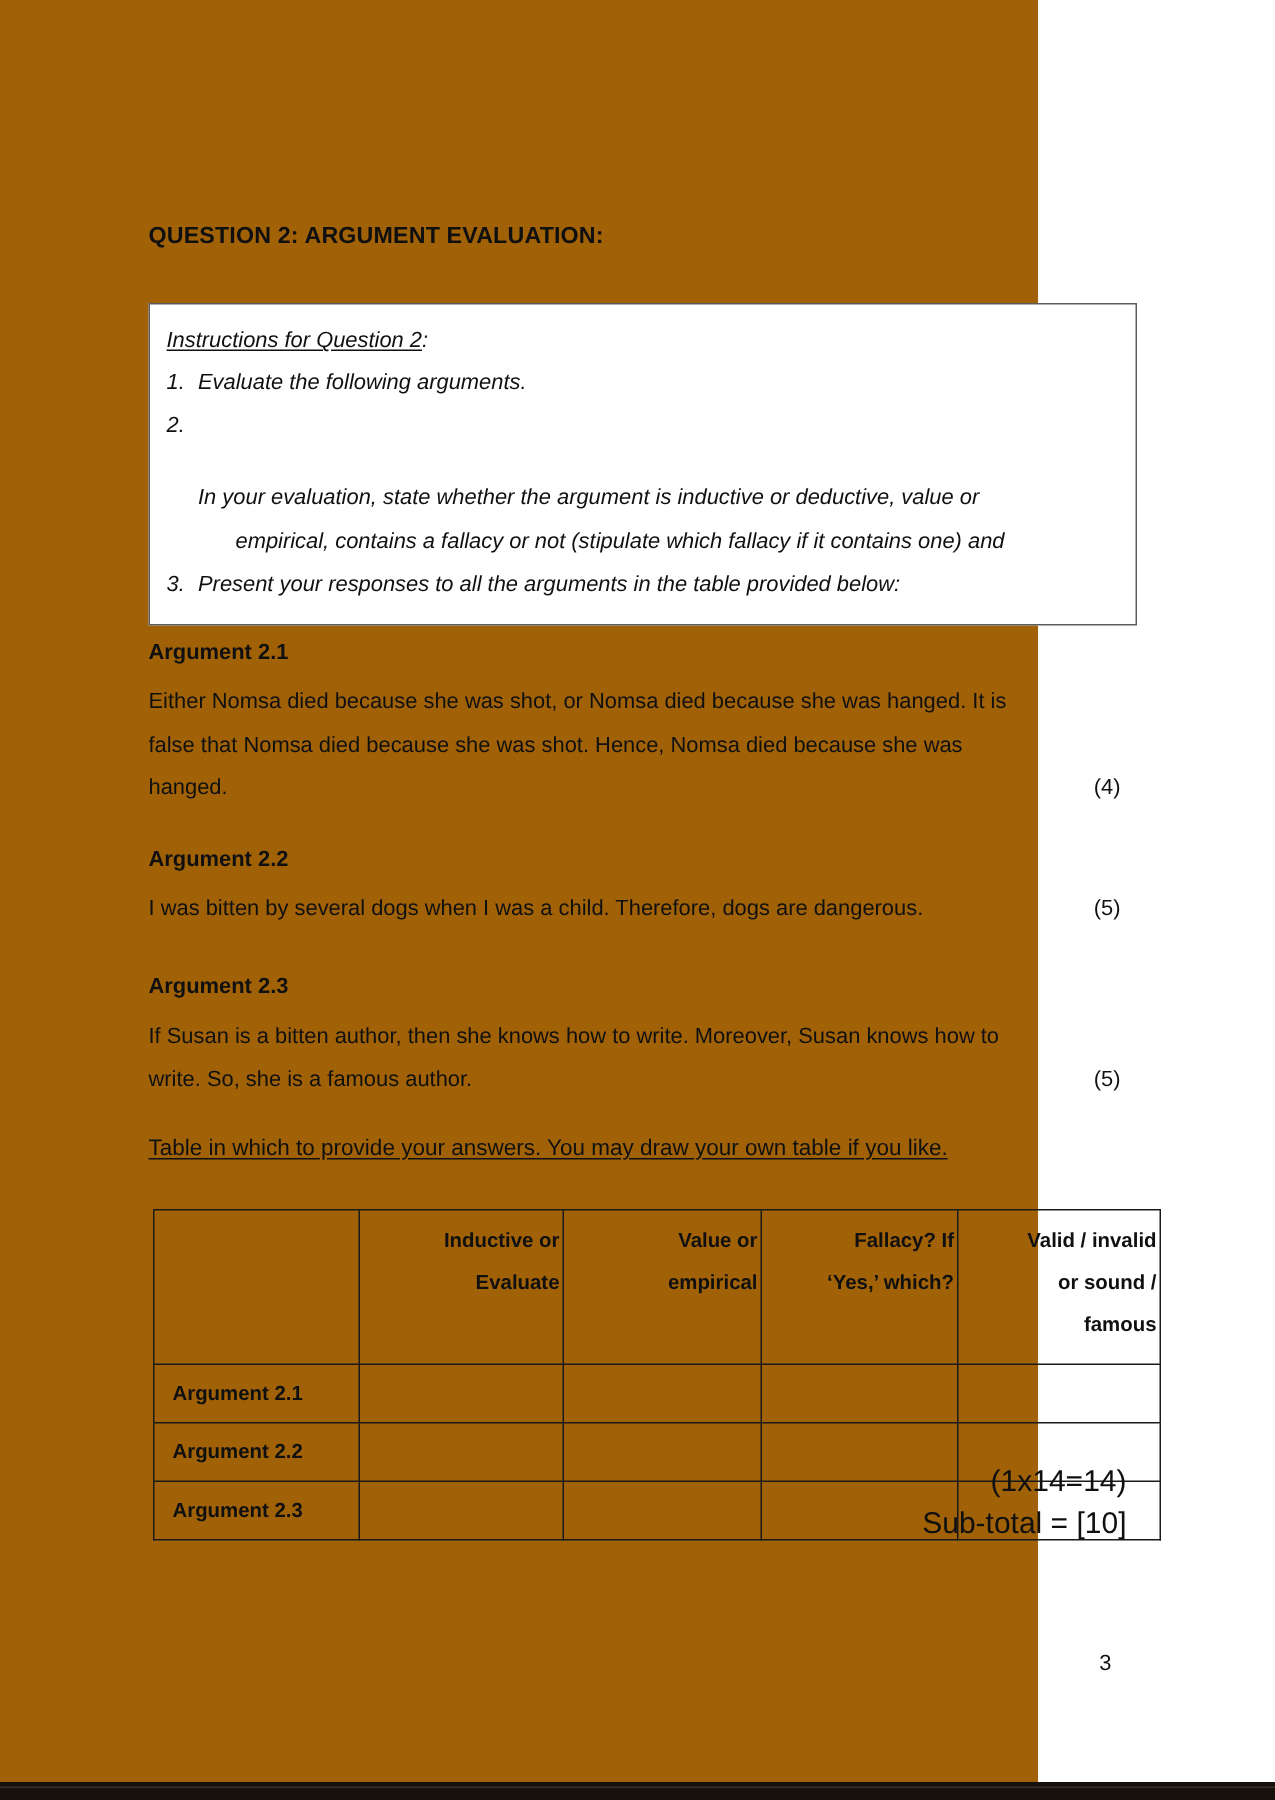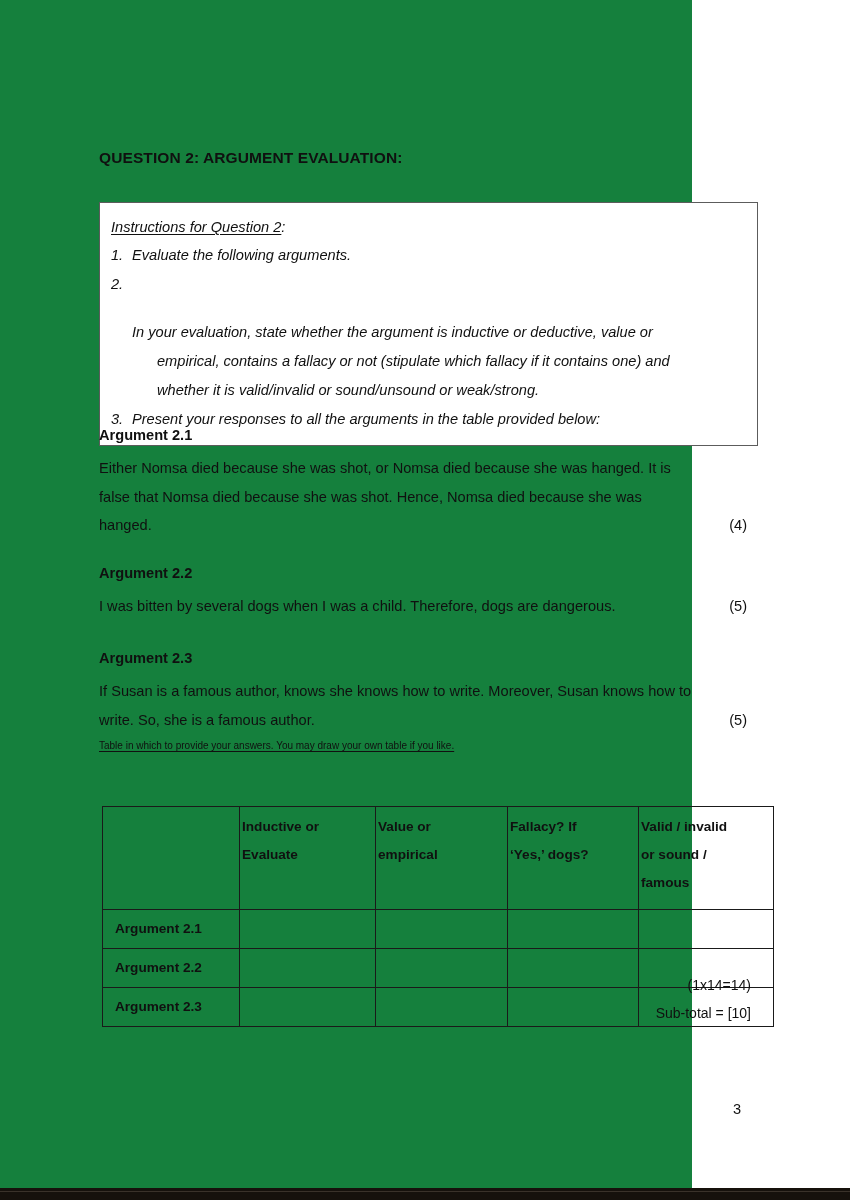--- a/index.html
+++ b/index.html
@@ -17,21 +17,21 @@
     -webkit-font-smoothing: antialiased;
   }
 
   
   .page {
     position: absolute;
     left: 0;
     top: 0;
     width: 692px;
     height: 1188px;
-    background: #15803d;
+    background: #a16207;
     box-sizing: border-box;
   }
   .page-bottom-edge {
     position: absolute;
     left: 0;
     top: 1188px;
     width: 850px;
     height: 12px;
     background: #16110c;
   }
@@ -123,41 +123,41 @@
   .marks {
     position: absolute;
     right: 4px;
     font-size: 14.6px;
   }
 
   
   .table-caption {
     position: absolute;
     left: 0;
-    top: 740px;
-    font-size: 10px;
+    top: 757px;
+    font-size: 15px;
     text-decoration: underline;
     text-underline-offset: 2px;
     white-space: nowrap;
   }
 
   
   .answer-table {
     position: absolute;
     left: 3px;
     top: 806px;
     border-collapse: collapse;
     width: 646px;
     table-layout: fixed;
   }
   .answer-table td {
     border: 1.3px solid #1a1a1a;
     font-size: 13.6px;
     font-weight: bold;
-    text-align: left;
+    text-align: right;
     vertical-align: top;
     padding: 6px 2px 6px 2px;
     line-height: 28px;
   }
   .answer-table td.rowlabel {
     text-align: left;
     padding-left: 12px;
     vertical-align: middle;
     line-height: 16px;
     height: 28px;
@@ -168,21 +168,21 @@
   .answer-table td.hcell { height: 90px; }
   .answer-table td.blank { height: 28px; padding: 0; }
   .answer-table td .hl { display: block; }
 
   
   .totals {
     position: absolute;
     left: 0;
     width: 652px;
     text-align: right;
-    font-size: 14px;
+    font-size: 20px;
   }
   .total-calc { position: absolute; top: 977px; right: 0px; }
   .total-sub  { position: absolute; top: 1005px; right: 0px; }
 
   
   .page-number {
     position: absolute;
     right: 10px;
     top: 1101px;
     font-size: 14.6px;
@@ -203,21 +203,20 @@
       <div class="instr-item">
         <span class="instr-num">1.</span>
         <span class="instr-text">Evaluate the following arguments.</span>
       </div>
 
       <div class="instr-item">
         <span class="instr-num">2.</span>
         <span class="instr-text hang">
           <span class="l1">In your evaluation, state whether the argument is inductive or deductive, value or</span>
           <span class="l2">empirical, contains a fallacy or not (stipulate which fallacy if it contains one) and</span>
-          <span class="l3">whether it is valid/invalid or sound/unsound or weak/strong.</span>
         </span>
       </div>
 
       <div class="instr-item">
         <span class="instr-num">3.</span>
         <span class="instr-text">Present your responses to all the arguments in the table provided below:</span>
       </div>
     </div>
 
     <div class="arg-block" style="top:424px;">
@@ -238,21 +237,21 @@
         <span class="line">
           <span>I was bitten by several dogs when I was a child. Therefore, dogs are dangerous.</span>
           <span class="marks">(5)</span>
         </span>
       </div>
     </div>
 
     <div class="arg-block" style="top:647px;">
       <div class="arg-head">Argument 2.3</div>
       <div class="arg-body">
-        <span class="line">If Susan is a famous author, knows she knows how to write. Moreover, Susan knows how to</span>
+        <span class="line">If Susan is a bitten author, then she knows how to write. Moreover, Susan knows how to</span>
         <span class="line">
           <span>write. So, she is a famous author.</span>
           <span class="marks">(5)</span>
         </span>
       </div>
     </div>
 
     <div class="table-caption">Table in which to provide your answers. You may draw your own table if you like.</div>
 
     <table class="answer-table">
@@ -262,21 +261,21 @@
           <td class="hcell" style="width:131px;">
             <span class="hl">Inductive or</span>
             <span class="hl">Evaluate</span>
           </td>
           <td class="hcell" style="width:127px;">
             <span class="hl">Value or</span>
             <span class="hl">empirical</span>
           </td>
           <td class="hcell" style="width:126px;">
             <span class="hl">Fallacy? If</span>
-            <span class="hl">‘Yes,’ dogs?</span>
+            <span class="hl">‘Yes,’ which?</span>
           </td>
           <td class="hcell" style="width:130px;">
             <span class="hl">Valid / invalid</span>
             <span class="hl">or sound /</span>
             <span class="hl">famous</span>
           </td>
         </tr>
 
         <tr>
           <td class="rowlabel">Argument 2.1</td>

